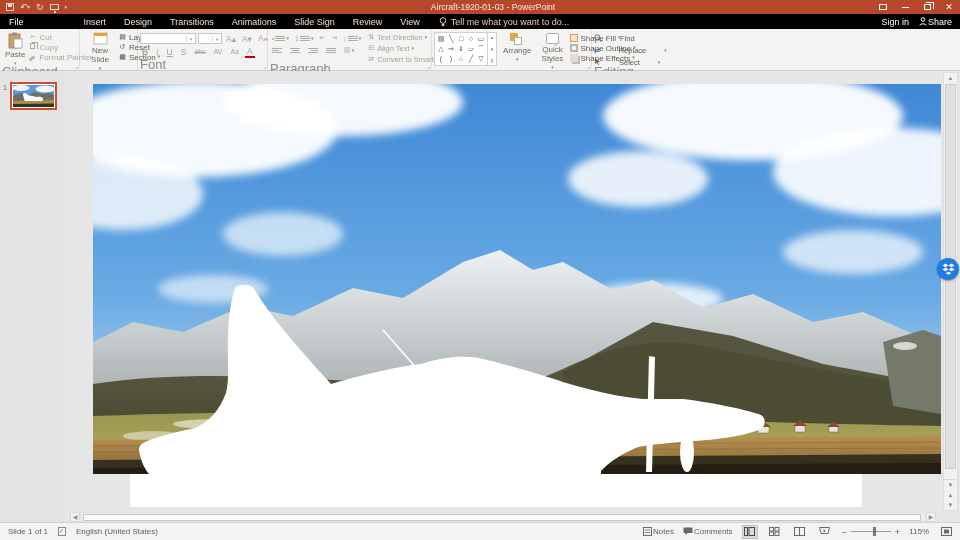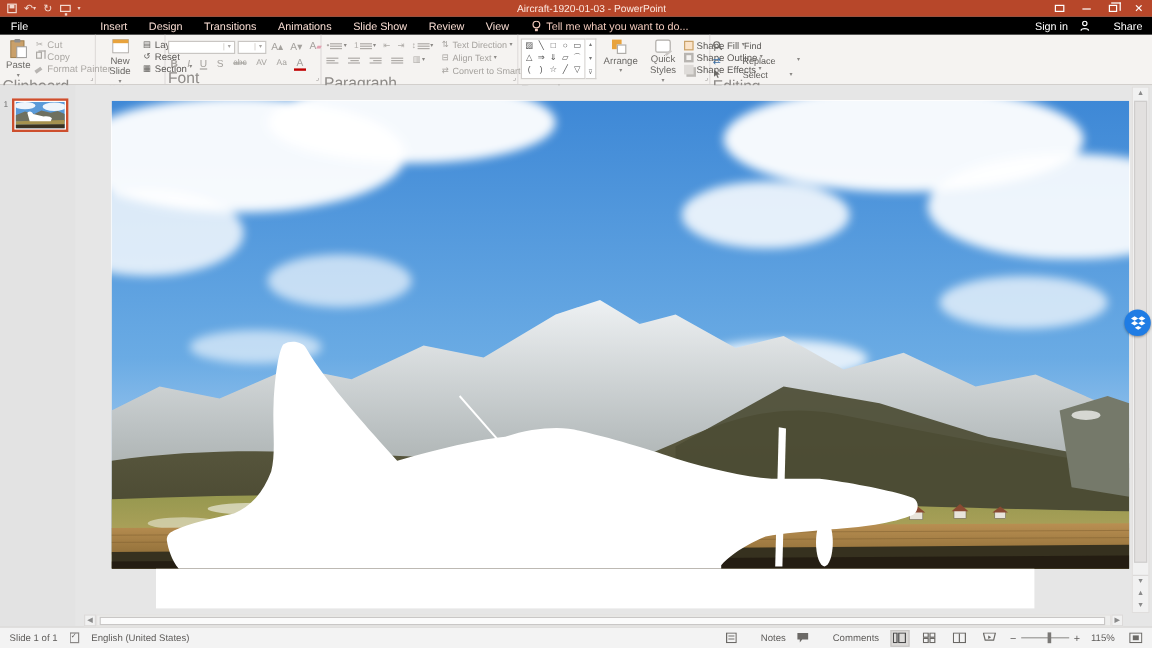--- a/index.html
+++ b/index.html
@@ -126,21 +126,21 @@
   #dropbox-badge { position:absolute; left:937px; top:258px; width:22px; height:22px; border-radius:50%;
     background:#1f7ce4; box-shadow:0 1px 2px rgba(0,0,0,.35); display:flex; align-items:center; justify-content:center; z-index:5; }
 
   
   #statusbar { position:absolute; left:0; top:522px; width:960px; height:18px; background:#f3f3f3;
     border-top:1px solid #d5d3d1; display:flex; align-items:center; font-size:8px; color:#5f5d5b; }
   #sb-left { display:flex; align-items:center; gap:10px; padding-left:8px; }
   .spell-ic { width:8px; height:9px; border:1px solid #8a8886; position:relative; }
   .spell-ic::after { content:"✓"; position:absolute; left:0px; top:-1px; font-size:6px; color:#5f5d5b; }
   #sb-right { margin-left:auto; display:flex; align-items:center; gap:9px; padding-right:6px; }
-  .sb-item { display:flex; align-items:flex-start; gap:20px; cursor:default; }
+  .sb-item { display:flex; align-items:flex-start; gap:1px; cursor:default; }
   .viewbtn { width:16px; height:14px; display:flex; align-items:center; justify-content:center; }
   .viewbtn.active { background:#dcdad8; border:1px solid #c6c4c2; }
   #zoomslider { display:flex; align-items:center; gap:4px; }
   #ztrack { width:40px; height:1px; background:#9a9896; position:relative; }
   #zthumb { position:absolute; left:22px; top:-4px; width:3px; height:9px; background:#7a7876; }
   .zsign { font-size:9px; color:#5f5d5b; }
 </style>
 </head>
 <body>
 
@@ -174,21 +174,21 @@
   </div>
 
   <div id="tabrow">
     <div id="ribbon-tabs">
         <div class="tab">File</div>
         <div class="tab active">Home</div>
         <div class="tab">Insert</div>
         <div class="tab">Design</div>
         <div class="tab">Transitions</div>
         <div class="tab">Animations</div>
-        <div class="tab">Slide Show</div>
+        <div class="tab">Slide Sign</div>
         <div class="tab">Review</div>
         <div class="tab">View</div>
       </div>
     <div id="tellme">
       <svg class="bulb-ic" width="8" height="10" viewBox="0 0 8 10">
         <circle cx="4" cy="3.5" r="2.8" fill="none" stroke="#f0c9bb" stroke-width="1"></circle>
         <rect x="2.8" y="7" width="2.4" height="2" fill="#f0c9bb"></rect>
       </svg>
       <span>Tell me what you want to do...</span>
     </div>

